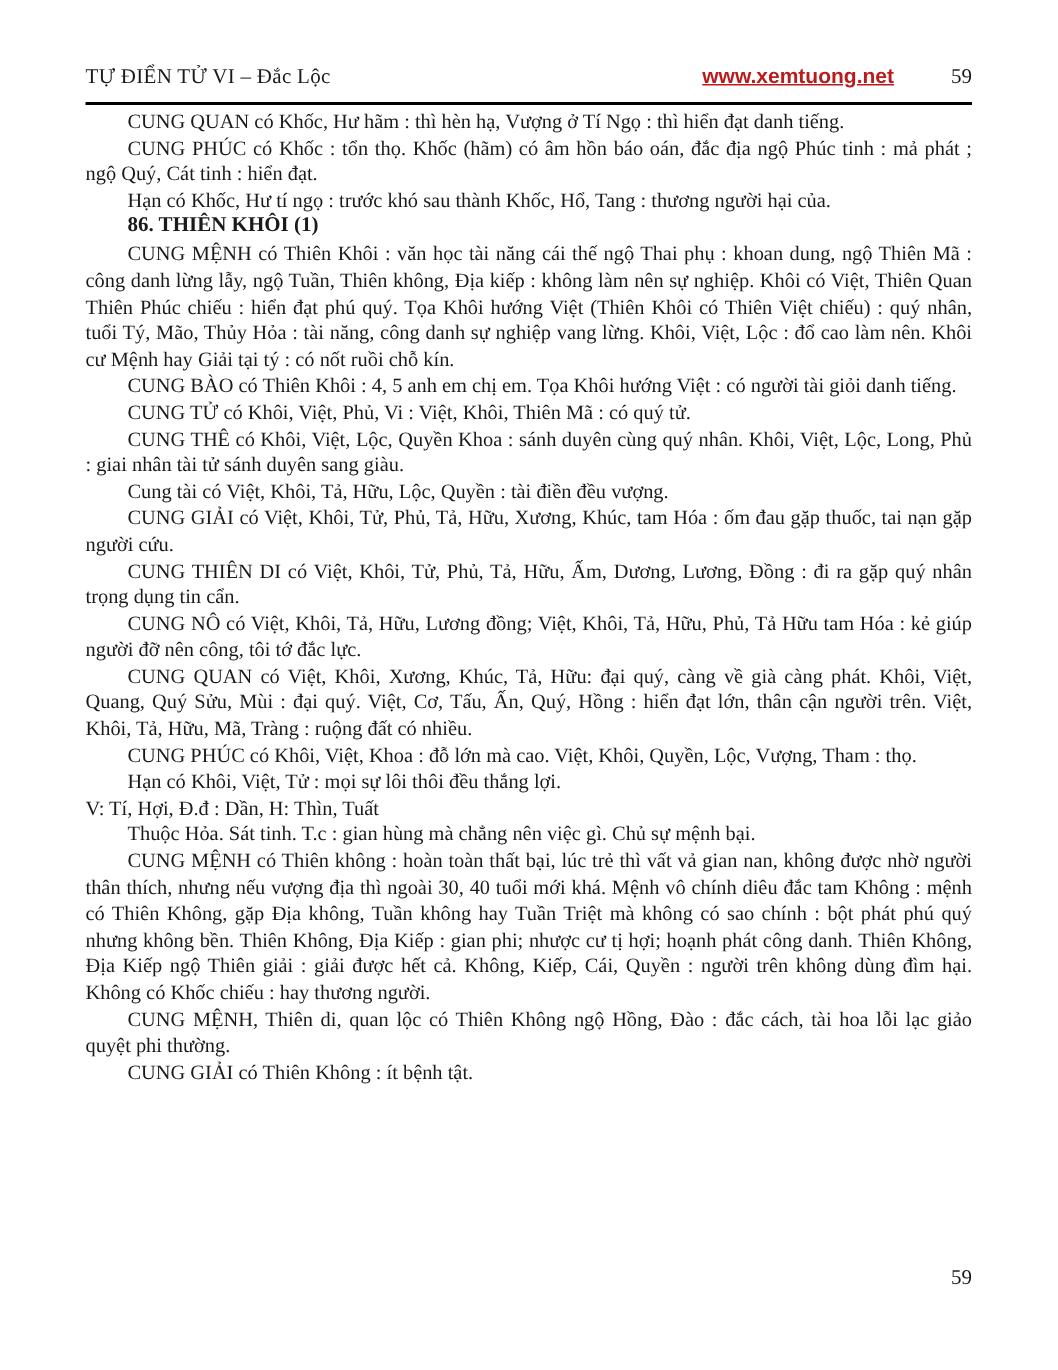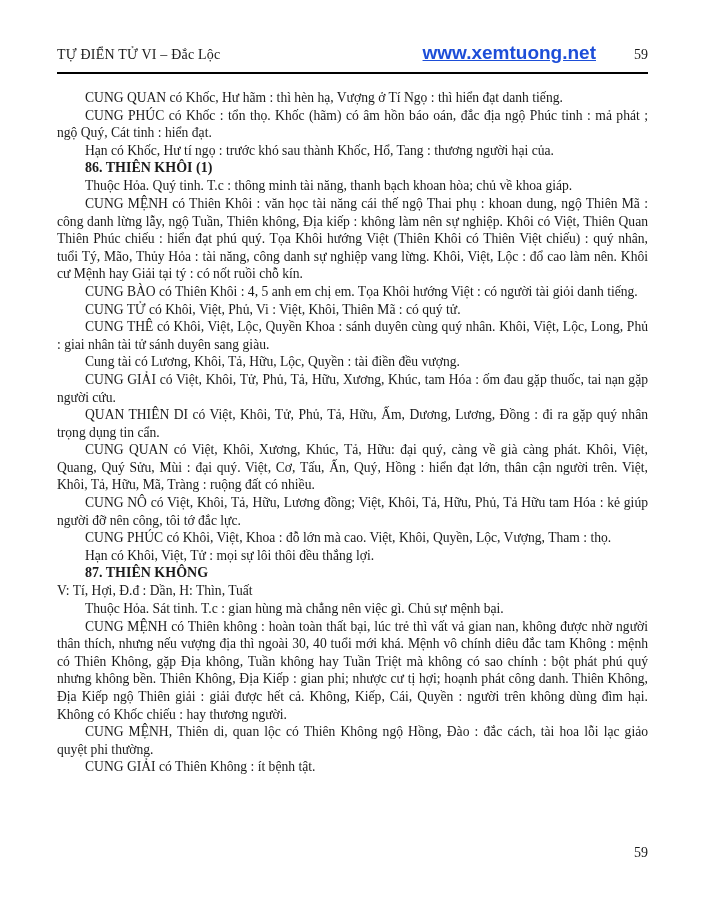--- a/index.html
+++ b/index.html
@@ -31,31 +31,31 @@
   }
   .doc-title {
     flex: 1;
     font-size: 14px;
     letter-spacing: 0.2px;
     white-space: nowrap;
   }
   .site-link {
     font-family: "Liberation Sans", sans-serif;
     font-weight: bold;
-    font-size: 19px;
-    color: #1d4ed8;
+    font-size: 14px;
+    color: #b91c1c;
     white-space: nowrap;
   }
   .header-pagenum {
     font-size: 14px;
     margin-left: 38px;
     white-space: nowrap;
   }
   .body-text {
-    margin-top: 15px;
+    margin-top: 2px;
     font-size: 13.6px;
     line-height: 17.6px;
   }
   .body-text p {
     margin: 0;
     text-align: justify;
     text-indent: 28px;
   }
   .section-heading {
     margin: 0;
@@ -91,34 +91,32 @@
       <span class="header-pagenum">59</span>
     </div>
 
     <div class="body-text">
       <p>CUNG QUAN có Khốc, Hư hãm : thì hèn hạ, Vượng ở Tí Ngọ : thì hiển đạt danh tiếng.</p>
       <p>CUNG PHÚC có Khốc : tổn thọ. Khốc (hãm) có âm hồn báo oán, đắc địa ngộ Phúc tinh : mả phát ; ngộ Quý, Cát tinh : hiển đạt.</p>
       <p>Hạn có Khốc, Hư tí ngọ : trước khó sau thành Khốc, Hổ, Tang : thương người hại của.</p>
 
       <p class="section-heading">86. THIÊN KHÔI (1)</p>
 
-      <p>Thuộc Hỏa. Quý tinh. T.c : thông minh tài năng, thanh bạch khoan hòa; chủ về khoa giáp.</p>
       <p>CUNG MỆNH có Thiên Khôi : văn học tài năng cái thế ngộ Thai phụ : khoan dung, ngộ Thiên Mã : công danh lừng lẫy, ngộ Tuần, Thiên không, Địa kiếp : không làm nên sự nghiệp. Khôi có Việt, Thiên Quan Thiên Phúc chiếu : hiển đạt phú quý. Tọa Khôi hướng Việt (Thiên Khôi có Thiên Việt chiếu) : quý nhân, tuổi Tý, Mão, Thủy Hỏa : tài năng, công danh sự nghiệp vang lừng. Khôi, Việt, Lộc : đổ cao làm nên. Khôi cư Mệnh hay Giải tại tý : có nốt ruồi chỗ kín.</p>
       <p>CUNG BÀO có Thiên Khôi : 4, 5 anh em chị em. Tọa Khôi hướng Việt : có người tài giỏi danh tiếng.</p>
       <p>CUNG TỬ có Khôi, Việt, Phủ, Vi : Việt, Khôi, Thiên Mã : có quý tử.</p>
       <p>CUNG THÊ có Khôi, Việt, Lộc, Quyền Khoa : sánh duyên cùng quý nhân. Khôi, Việt, Lộc, Long, Phủ : giai nhân tài tử sánh duyên sang giàu.</p>
-      <p>Cung tài có Lương, Khôi, Tả, Hữu, Lộc, Quyền : tài điền đều vượng.</p>
+      <p>Cung tài có Việt, Khôi, Tả, Hữu, Lộc, Quyền : tài điền đều vượng.</p>
       <p>CUNG GIẢI có Việt, Khôi, Tử, Phủ, Tả, Hữu, Xương, Khúc, tam Hóa : ốm đau gặp thuốc, tai nạn gặp người cứu.</p>
-      <p>QUAN THIÊN DI có Việt, Khôi, Tử, Phủ, Tả, Hữu, Ấm, Dương, Lương, Đồng : đi ra gặp quý nhân trọng dụng tin cẩn.</p>
+      <p>CUNG THIÊN DI có Việt, Khôi, Tử, Phủ, Tả, Hữu, Ấm, Dương, Lương, Đồng : đi ra gặp quý nhân trọng dụng tin cẩn.</p>
+      <p>CUNG NÔ có Việt, Khôi, Tả, Hữu, Lương đồng; Việt, Khôi, Tả, Hữu, Phủ, Tả Hữu tam Hóa : kẻ giúp người đỡ nên công, tôi tớ đắc lực.</p>
       <p>CUNG QUAN có Việt, Khôi, Xương, Khúc, Tả, Hữu: đại quý, càng về già càng phát. Khôi, Việt, Quang, Quý Sửu, Mùi : đại quý. Việt, Cơ, Tấu, Ấn, Quý, Hồng : hiển đạt lớn, thân cận người trên. Việt, Khôi, Tả, Hữu, Mã, Tràng : ruộng đất có nhiều.</p>
-      <p>CUNG NÔ có Việt, Khôi, Tả, Hữu, Lương đồng; Việt, Khôi, Tả, Hữu, Phủ, Tả Hữu tam Hóa : kẻ giúp người đỡ nên công, tôi tớ đắc lực.</p>
       <p>CUNG PHÚC có Khôi, Việt, Khoa : đỗ lớn mà cao. Việt, Khôi, Quyền, Lộc, Vượng, Tham : thọ.</p>
       <p>Hạn có Khôi, Việt, Tử : mọi sự lôi thôi đều thắng lợi.</p>
 
-      <p class="section-heading">87. THIÊN KHÔNG</p>
       <p class="section-subheading">V: Tí, Hợi, Đ.đ : Dần, H: Thìn, Tuất</p>
 
       <p>Thuộc Hỏa. Sát tinh. T.c : gian hùng mà chẳng nên việc gì. Chủ sự mệnh bại.</p>
       <p>CUNG MỆNH có Thiên không : hoàn toàn thất bại, lúc trẻ thì vất vả gian nan, không được nhờ người thân thích, nhưng nếu vượng địa thì ngoài 30, 40 tuổi mới khá. Mệnh vô chính diêu đắc tam Không : mệnh có Thiên Không, gặp Địa không, Tuần không hay Tuần Triệt mà không có sao chính : bột phát phú quý nhưng không bền. Thiên Không, Địa Kiếp : gian phi; nhược cư tị hợi; hoạnh phát công danh. Thiên Không, Địa Kiếp ngộ Thiên giải : giải được hết cả. Không, Kiếp, Cái, Quyền : người trên không dùng đìm hại. Không có Khốc chiếu : hay thương người.</p>
       <p>CUNG MỆNH, Thiên di, quan lộc có Thiên Không ngộ Hồng, Đào : đắc cách, tài hoa lỗi lạc giảo quyệt phi thường.</p>
       <p>CUNG GIẢI có Thiên Không : ít bệnh tật.</p>
     </div>
   </div>
 
   <div class="footer-pagenum">59</div>

